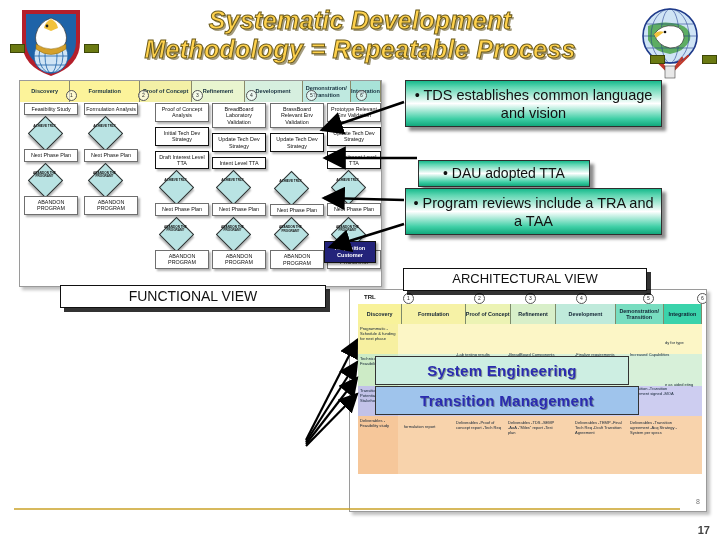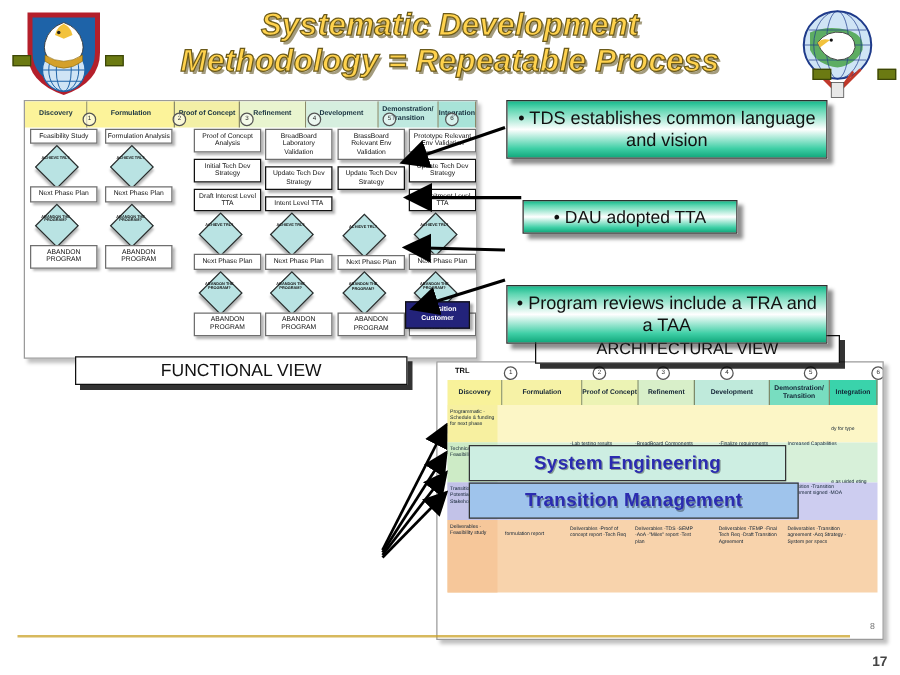--- a/index.html
+++ b/index.html
@@ -78,21 +78,21 @@
 
   #functional-view-label{
     position:absolute;left:60px;top:285px;width:264px;height:21px;
     background:#ffffff;border:1.4px solid #111;
     box-shadow:4px 4px 0 rgba(0,0,0,.8);
     font-size:14px;color:#111;text-align:center;line-height:20px;z-index:7;
   }
 
   
   #arch-view-label{
-    position:absolute;left:428px;top:268px;width:242px;height:21px;
+    position:absolute;left:403px;top:268px;width:242px;height:21px;
     background:#ffffff;border:1.4px solid #111;
     box-shadow:4px 4px 0 rgba(0,0,0,.8);
     font-size:13px;color:#111;text-align:center;line-height:20px;z-index:8;
   }
   #arch-panel{
     position:absolute;left:349px;top:289px;width:356px;height:221px;
     background:#ffffff;border:1px solid #9a9a9a;
     box-shadow:3px 3px 3px rgba(0,0,0,.25);overflow:hidden;
   }
   #arch-trl-row{position:absolute;left:0;top:2px;width:356px;height:12px;}
@@ -138,21 +138,21 @@
     background:linear-gradient(to bottom,#17b98c 0%,#5fd6b2 14%,#ffffff 50%,#3fcfa6 84%,#12a87c 100%);
     border:1px solid #2f2f2f;
     box-shadow:4px 4px 3px rgba(0,0,0,.45);
     color:#111;text-align:center;
     display:flex;align-items:center;justify-content:center;
     z-index:10;
   }
   .callout span{display:block;padding:0 6px;}
   #co1{left:405px;top:80px;width:255px;height:45px;font-size:14.5px;line-height:18px;}
   #co2{left:418px;top:160px;width:170px;height:25px;font-size:14px;line-height:17px;}
-  #co3{left:405px;top:188px;width:255px;height:45px;font-size:14.5px;line-height:18px;margin-top:40px;}
+  #co3{left:405px;top:188px;width:255px;height:45px;font-size:14.5px;line-height:18px;}
   #co4{left:18px;top:432px;width:288px;height:62px;font-size:14.5px;line-height:20px;}
 
   svg.arrows{position:absolute;left:0;top:0;width:720px;height:540px;pointer-events:none;z-index:9;}
 
   #slide-number{position:absolute;right:10px;bottom:4px;font-size:11px;color:#444;font-weight:bold;}
   #bottom-rule{position:absolute;left:14px;bottom:30px;width:666px;height:2px;background:#c9a227;opacity:.75;}
 </style>
 </head>
 <body>
 

